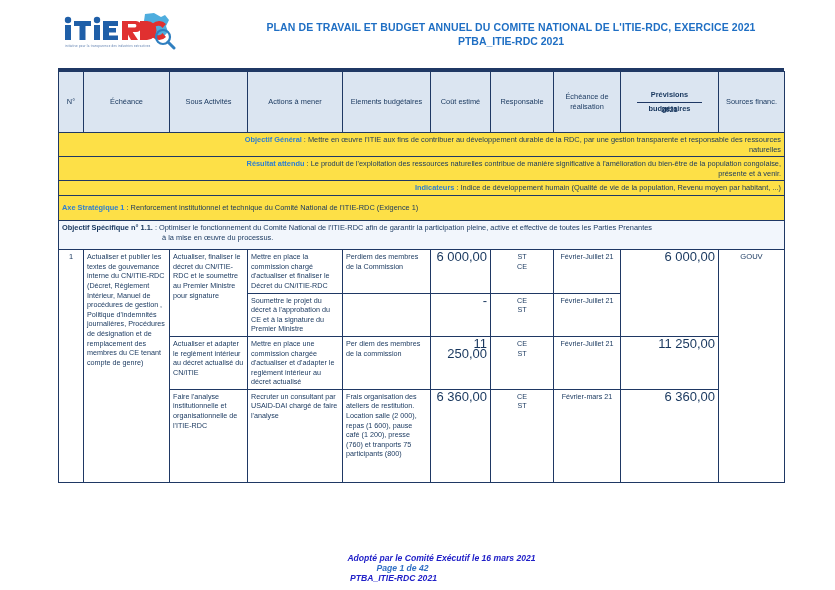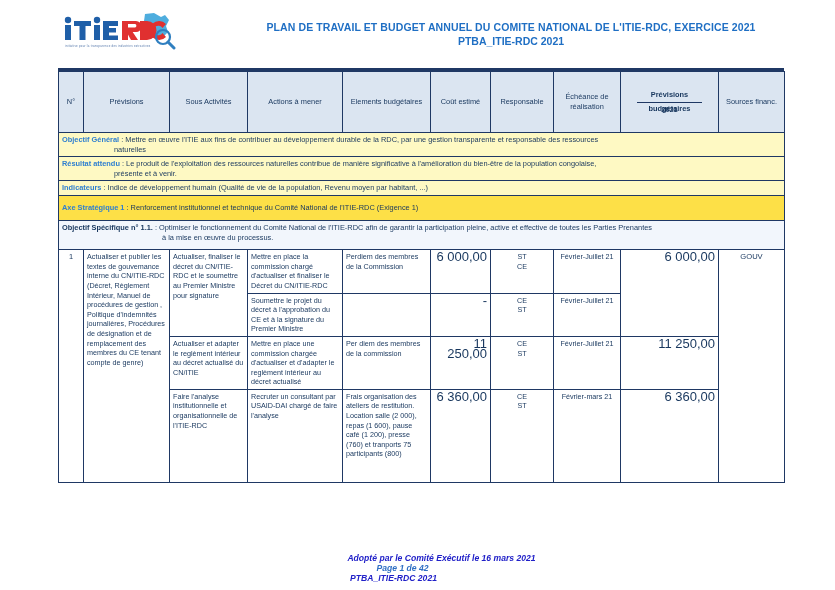--- a/index.html
+++ b/index.html
@@ -113,21 +113,21 @@
     font-weight: bold;
   }
 
   
   td.band {
     font-size: 7.4px;
     line-height: 11px;
     padding: 3px 4px;
     vertical-align: top;
   }
-  td.band.white { background: #fef9c3; }
+  td.band.white { background: #fde047; text-align: right; }
   td.band.lightblue { background: #f2f6fc; }
   td.band.gray { background: #fde047; }
   .band-key {
     color: #2f7fd0;
     font-weight: bold;
   }
   .band-key-dark {
     color: #17365d;
     font-weight: bold;
   }
@@ -223,21 +223,21 @@
       <col style="width:60px">
       <col style="width:63px">
       <col style="width:67px">
       <col style="width:98px">
       <col style="width:66px">
     </colgroup>
 
     <thead>
       <tr>
         <th>N°</th>
-        <th>Prévisions</th>
+        <th>Échéance</th>
         <th>Sous Activités</th>
         <th>Actions à mener</th>
         <th>Elements budgétaires</th>
         <th>Coût estimé</th>
         <th>Responsable</th>
         <th>Échéance de réalisation</th>
         <th class="hdr-prev-group">
           <div class="prev-top">Prévisions budgétaires</div>
           <div class="prev-bot">2021</div>
         </th>

